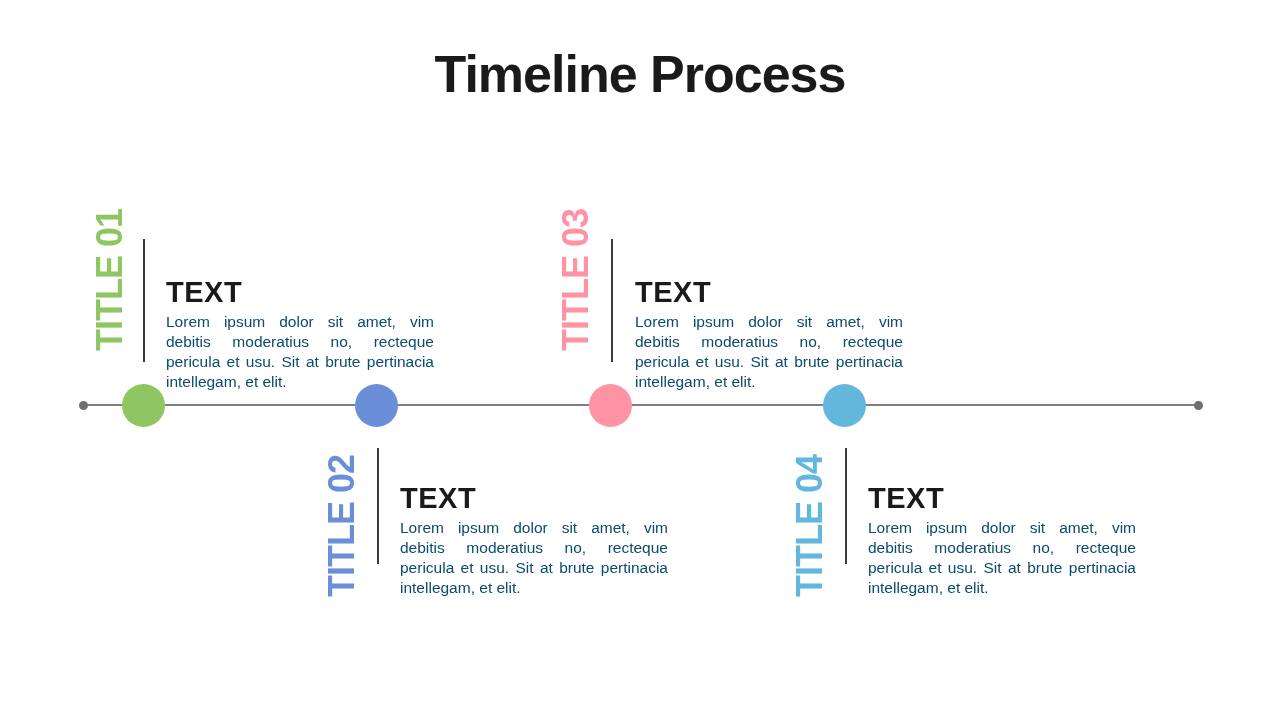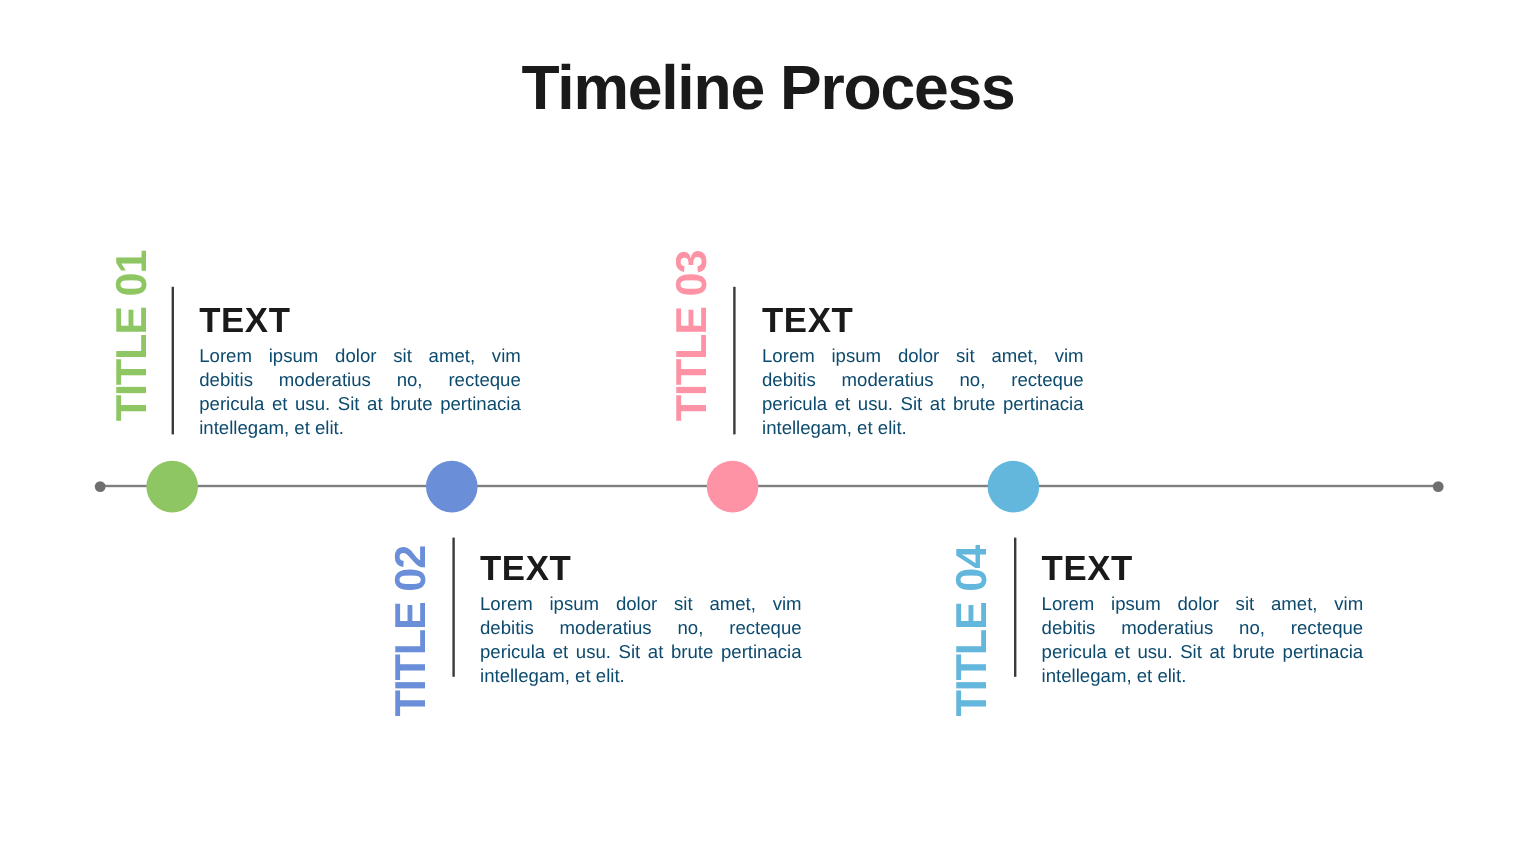--- a/index.html
+++ b/index.html
@@ -65,20 +65,21 @@
     white-space: nowrap;
   }
   .vdivider {
     position: absolute;
     width: 1.5px;
     background: #3a3a3a;
   }
   .content {
     position: absolute;
     width: 268px;
+    margin-top: 24px;
   }
   .heading {
     font-size: 29px;
     font-weight: 700;
     line-height: 30px;
     color: #1a1a1a;
     letter-spacing: 0.5px;
   }
   .body-text {
     margin-top: 5px;

